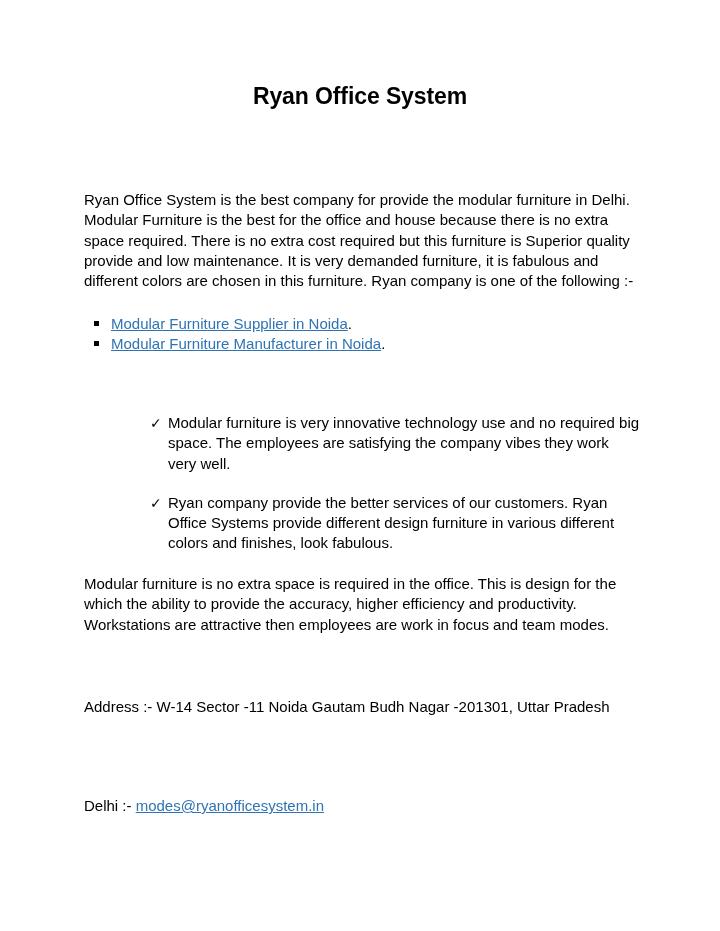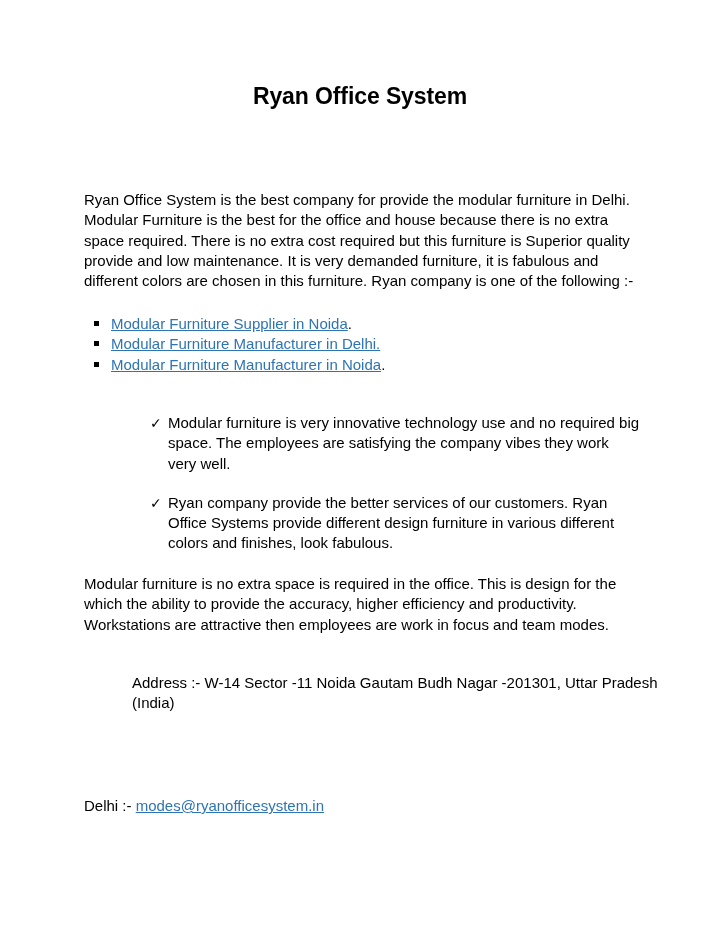--- a/index.html
+++ b/index.html
@@ -112,21 +112,21 @@
     top: 0;
     font-size: 14px;
     line-height: 20.3px;
     color: #000000;
   }
 
   
   #closing-paragraph { top: 574px; }
 
   
-  #address-block { top: 673px; margin-left: 48px; }
+  #address-block { top: 697px; }
   #contact-block  { top: 736px; }
   #email-block    { top: 796px; }
 
   .phone-indent {
     display: block;
     padding-left: 58px;
   }
 </style>
 </head>
 <body>
@@ -139,21 +139,21 @@
     <p>Ryan Office System is the best company for provide the modular furniture in Delhi. Modular Furniture is the best for the office and house because there is no extra space required. There is no extra cost required but this furniture is Superior quality provide and low maintenance. It is very demanded furniture, it is fabulous and different colors are chosen in this furniture. Ryan company is one of the following :-</p>
   </div>
 
   <ul class="square-list" id="link-list">
     <li>
       <span class="sq-bullet"></span>
       <a class="doc-link" href="#">Modular Furniture Supplier in Noida</a><span class="trail-dot">.</span>
     </li>
     <li>
       <span class="sq-bullet"></span>
-      <a class="doc-link" href="#">Modular Furniture Manufacturer in Delhi.</a><span class="trail-dot"></span>
+      <span class="trail-dot"></span>
     </li>
     <li>
       <span class="sq-bullet"></span>
       <a class="doc-link" href="#">Modular Furniture Manufacturer in Noida</a><span class="trail-dot">.</span>
     </li>
   </ul>
 
   <ul class="check-list" id="benefit-list">
     <li>
       <span class="check-bullet">✓</span>
@@ -164,21 +164,20 @@
       <span>Ryan company provide the better services of our customers.  Ryan Office Systems provide different design furniture in various different colors and finishes, look fabulous.</span>
     </li>
   </ul>
 
   <div class="body-block" id="closing-paragraph">
     <p>Modular furniture is no extra space is required in the office. This is design for the which the ability to provide the accuracy, higher efficiency and productivity. Workstations are attractive then employees are work in focus and team modes.</p>
   </div>
 
   <div class="body-block" id="address-block">
     <p>Address :- W-14 Sector -11 Noida Gautam Budh Nagar -201301, Uttar Pradesh</p>
-    <p>(India)</p>
   </div>
 
 
   <div class="body-block" id="email-block">
     <p><span>Delhi :- </span><a class="doc-link" href="#">modes@ryanofficesystem.in</a></p>
   </div>
 
 </div>
 
 </body></html>

